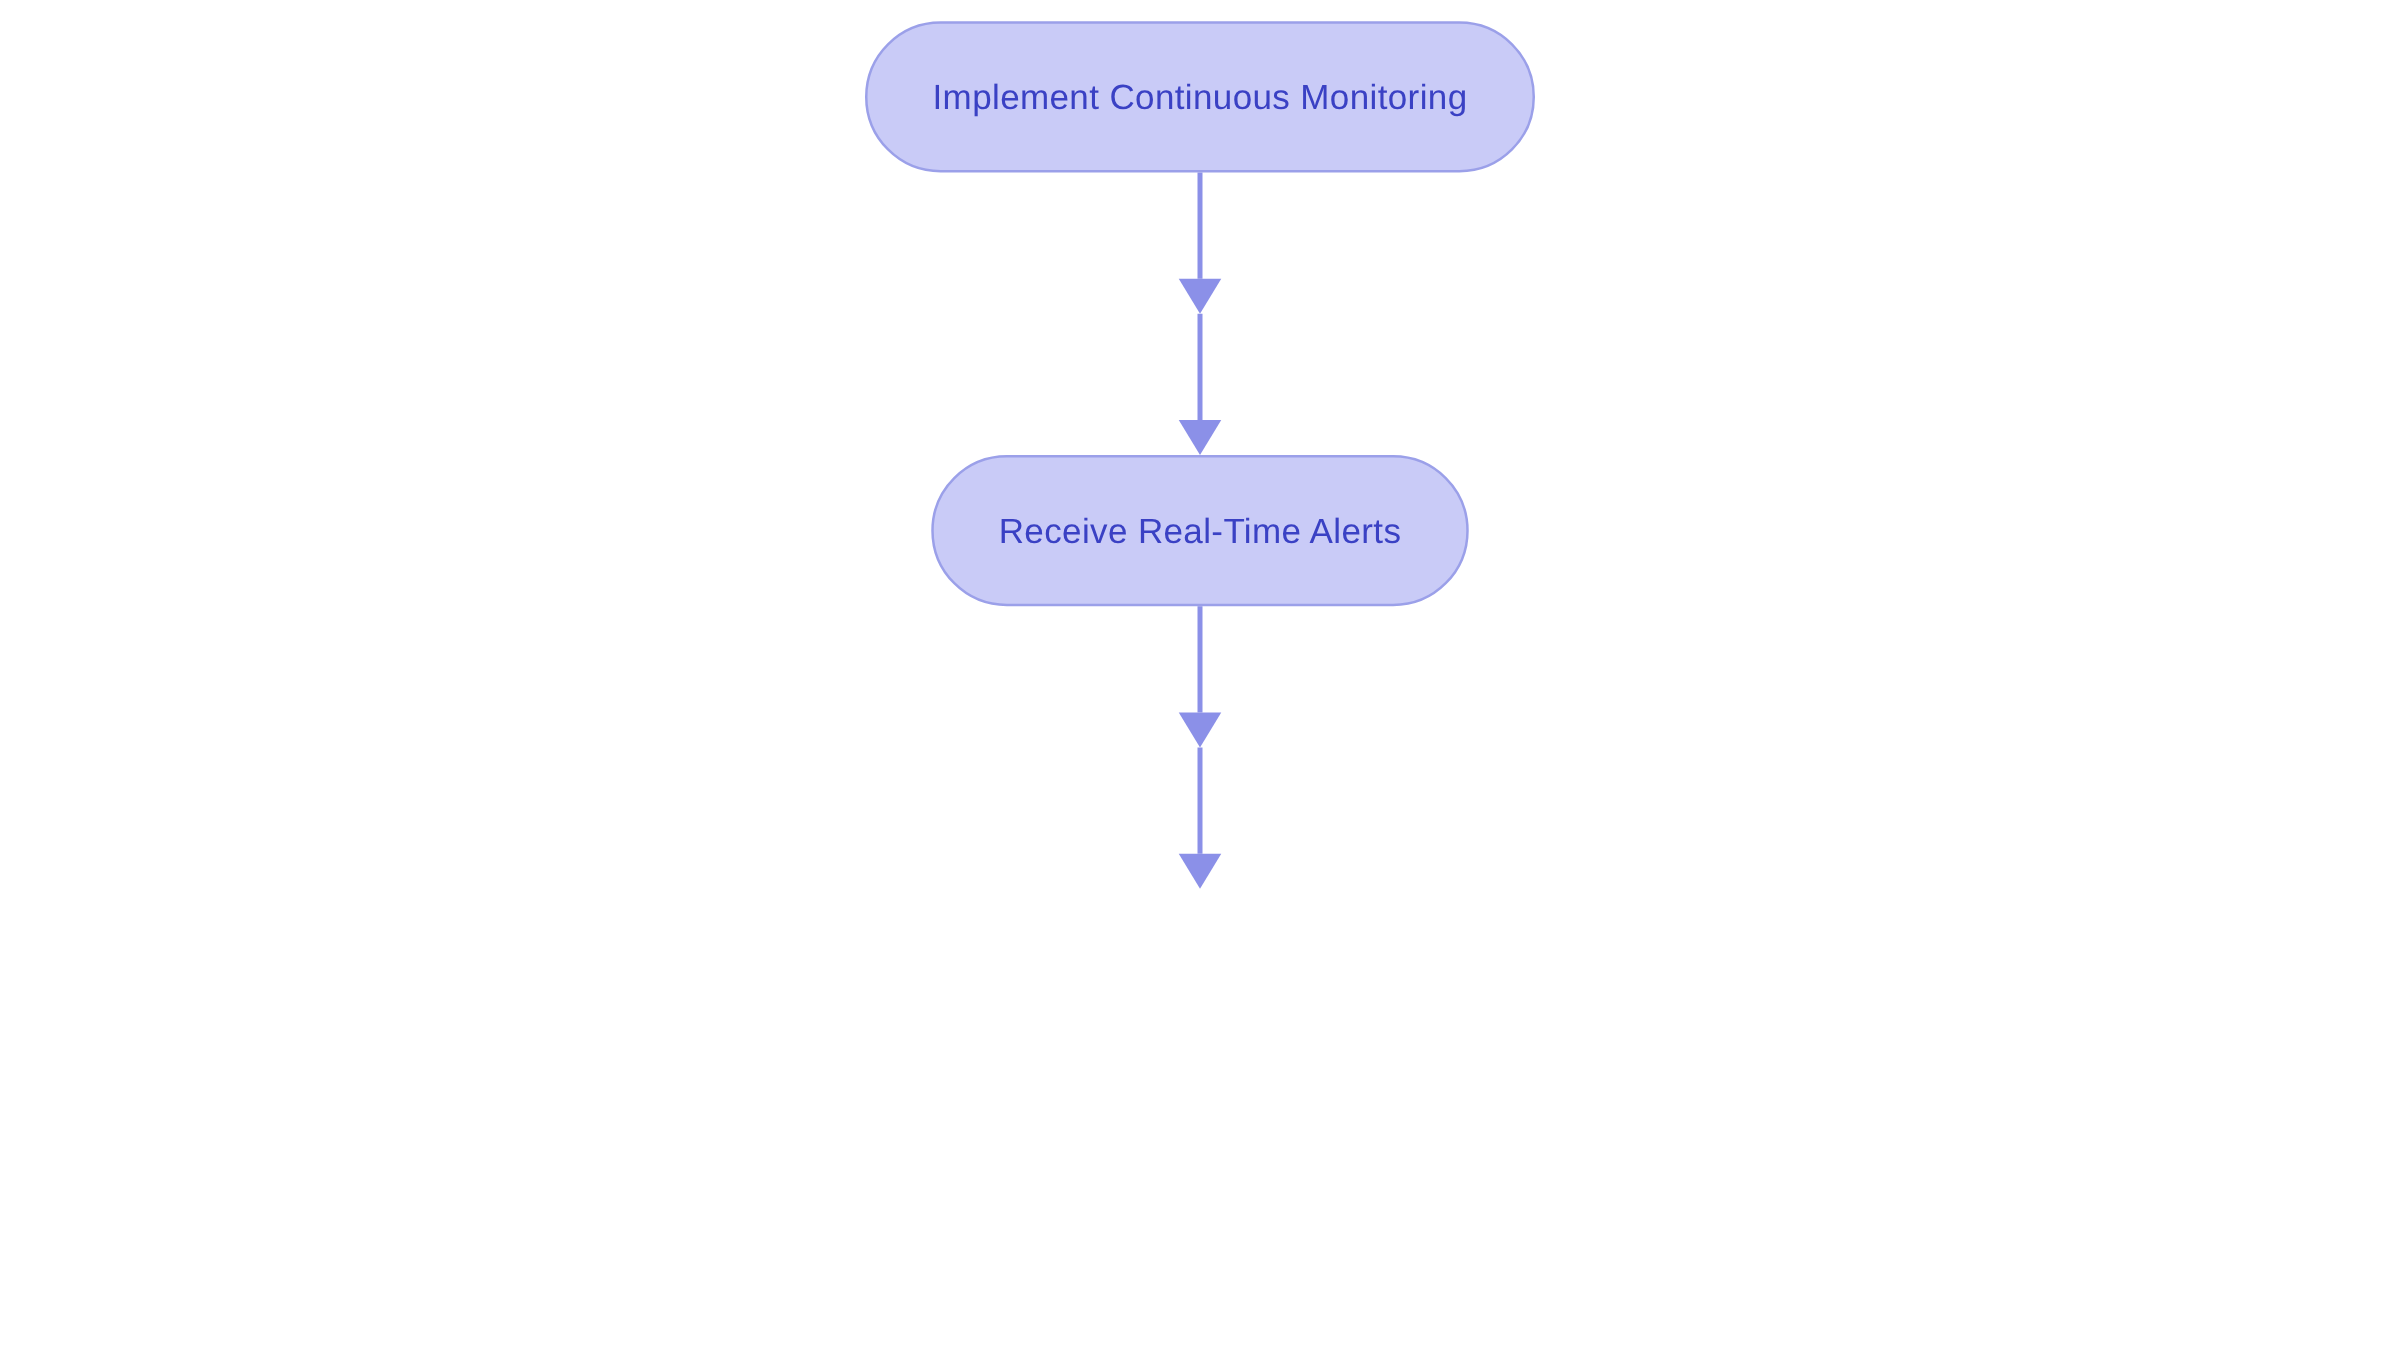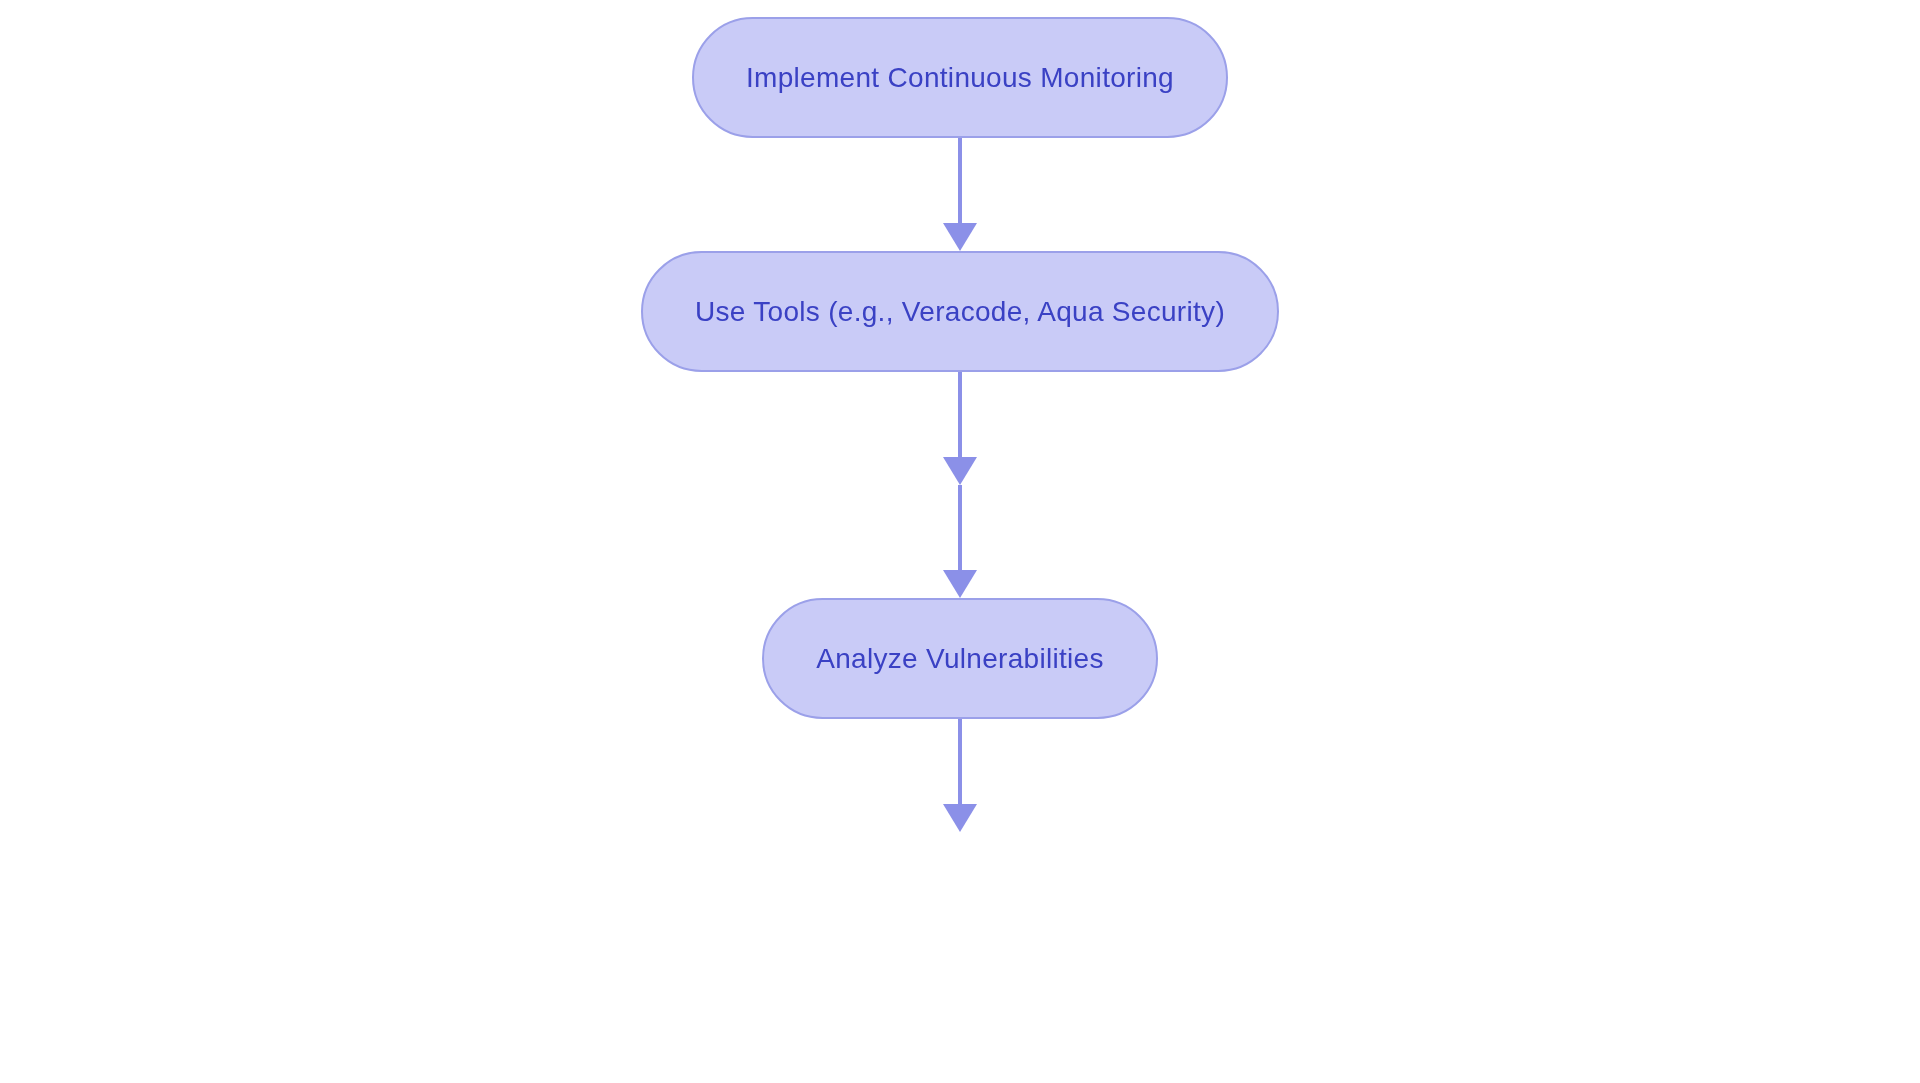--- a/index.html
+++ b/index.html
@@ -70,38 +70,35 @@
 
   <div class="node">
     <span>Implement Continuous Monitoring</span>
   </div>
 
   <div class="connector">
     <div class="line"></div>
     <div class="head"></div>
   </div>
 
+
+  <div class="connector">
+    <div class="line"></div>
+    <div class="head"></div>
+  </div>
+
   <div class="node">
-    <span>Use Tools (e.g., Veracode, Aqua Security)</span>
+    <span>Receive Real-Time Alerts</span>
   </div>
 
   <div class="connector">
     <div class="line"></div>
     <div class="head"></div>
   </div>
 
 
   <div class="connector">
     <div class="line"></div>
     <div class="head"></div>
   </div>
 
-  <div class="node">
-    <span>Analyze Vulnerabilities</span>
-  </div>
-
-  <div class="connector">
-    <div class="line"></div>
-    <div class="head"></div>
-  </div>
-
 
 </div>
 
 </body></html>

